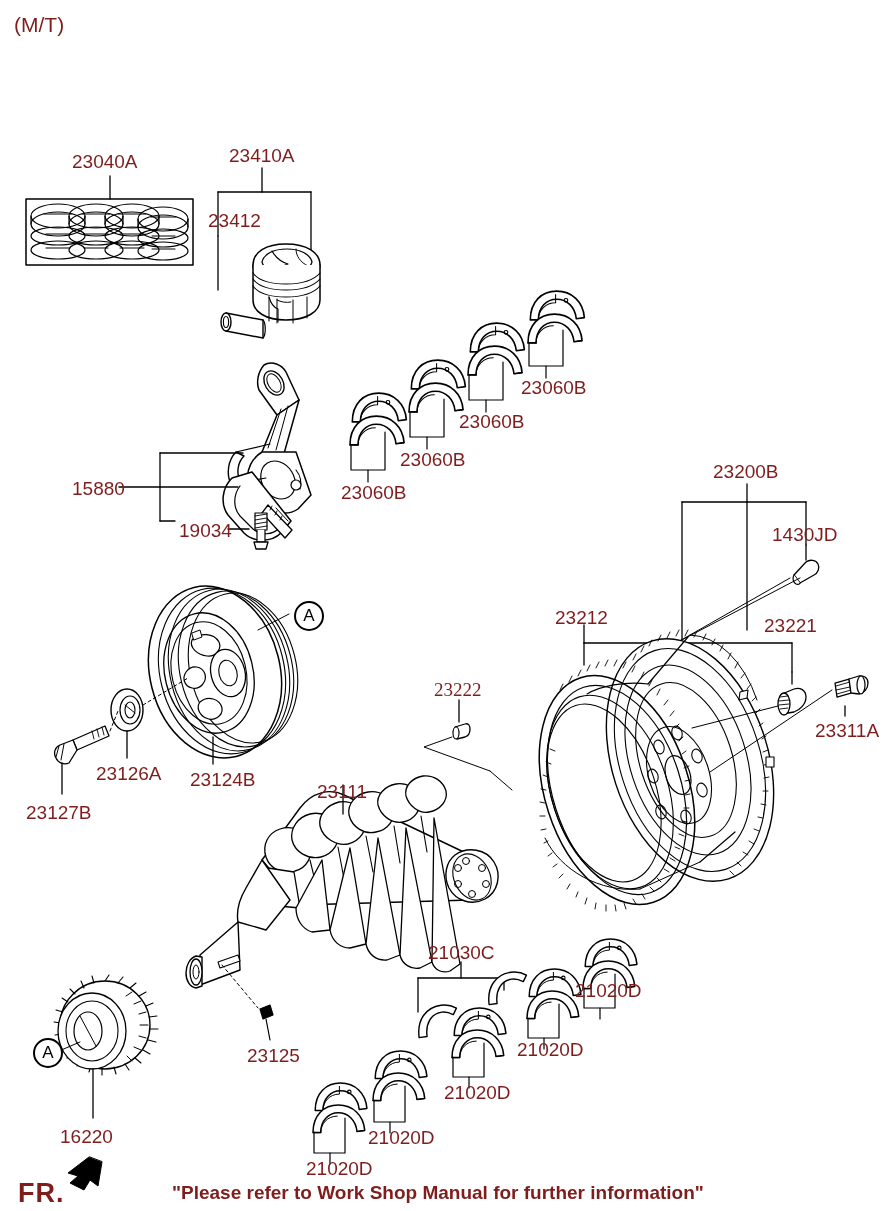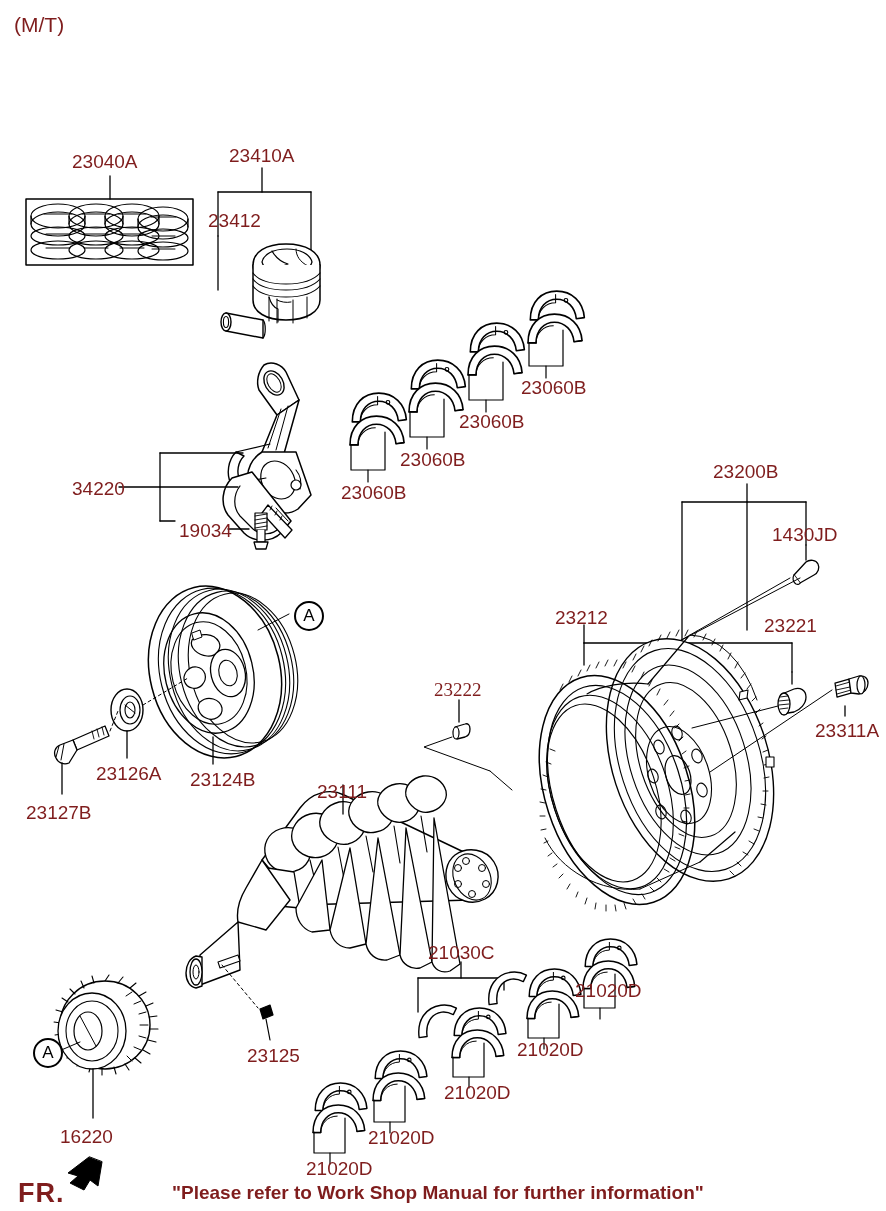--- a/index.html
+++ b/index.html
@@ -490,21 +490,21 @@
   <div class="lbl" style="left:208px; top:211px;">23412</div>
 
   <div class="lbl" style="left:521px; top:378px;">23060B</div>
 
   <div class="lbl" style="left:459px; top:412px;">23060B</div>
 
   <div class="lbl" style="left:400px; top:450px;">23060B</div>
 
   <div class="lbl" style="left:341px; top:483px;">23060B</div>
 
-  <div class="lbl" style="left:72px; top:479px;">34220</div>
+  <div class="lbl" style="left:72px; top:479px;">15880</div>
 
   <div class="lbl" style="left:179px; top:521px;">19034</div>
 
   <div class="lbl" style="left:713px; top:462px;">23200B</div>
 
   <div class="lbl" style="left:772px; top:525px;">1430JD</div>
 
   <div class="lbl" style="left:555px; top:608px;text-align:center;">23212</div>
 
   <div class="lbl" style="left:764px; top:616px;">23221</div>

